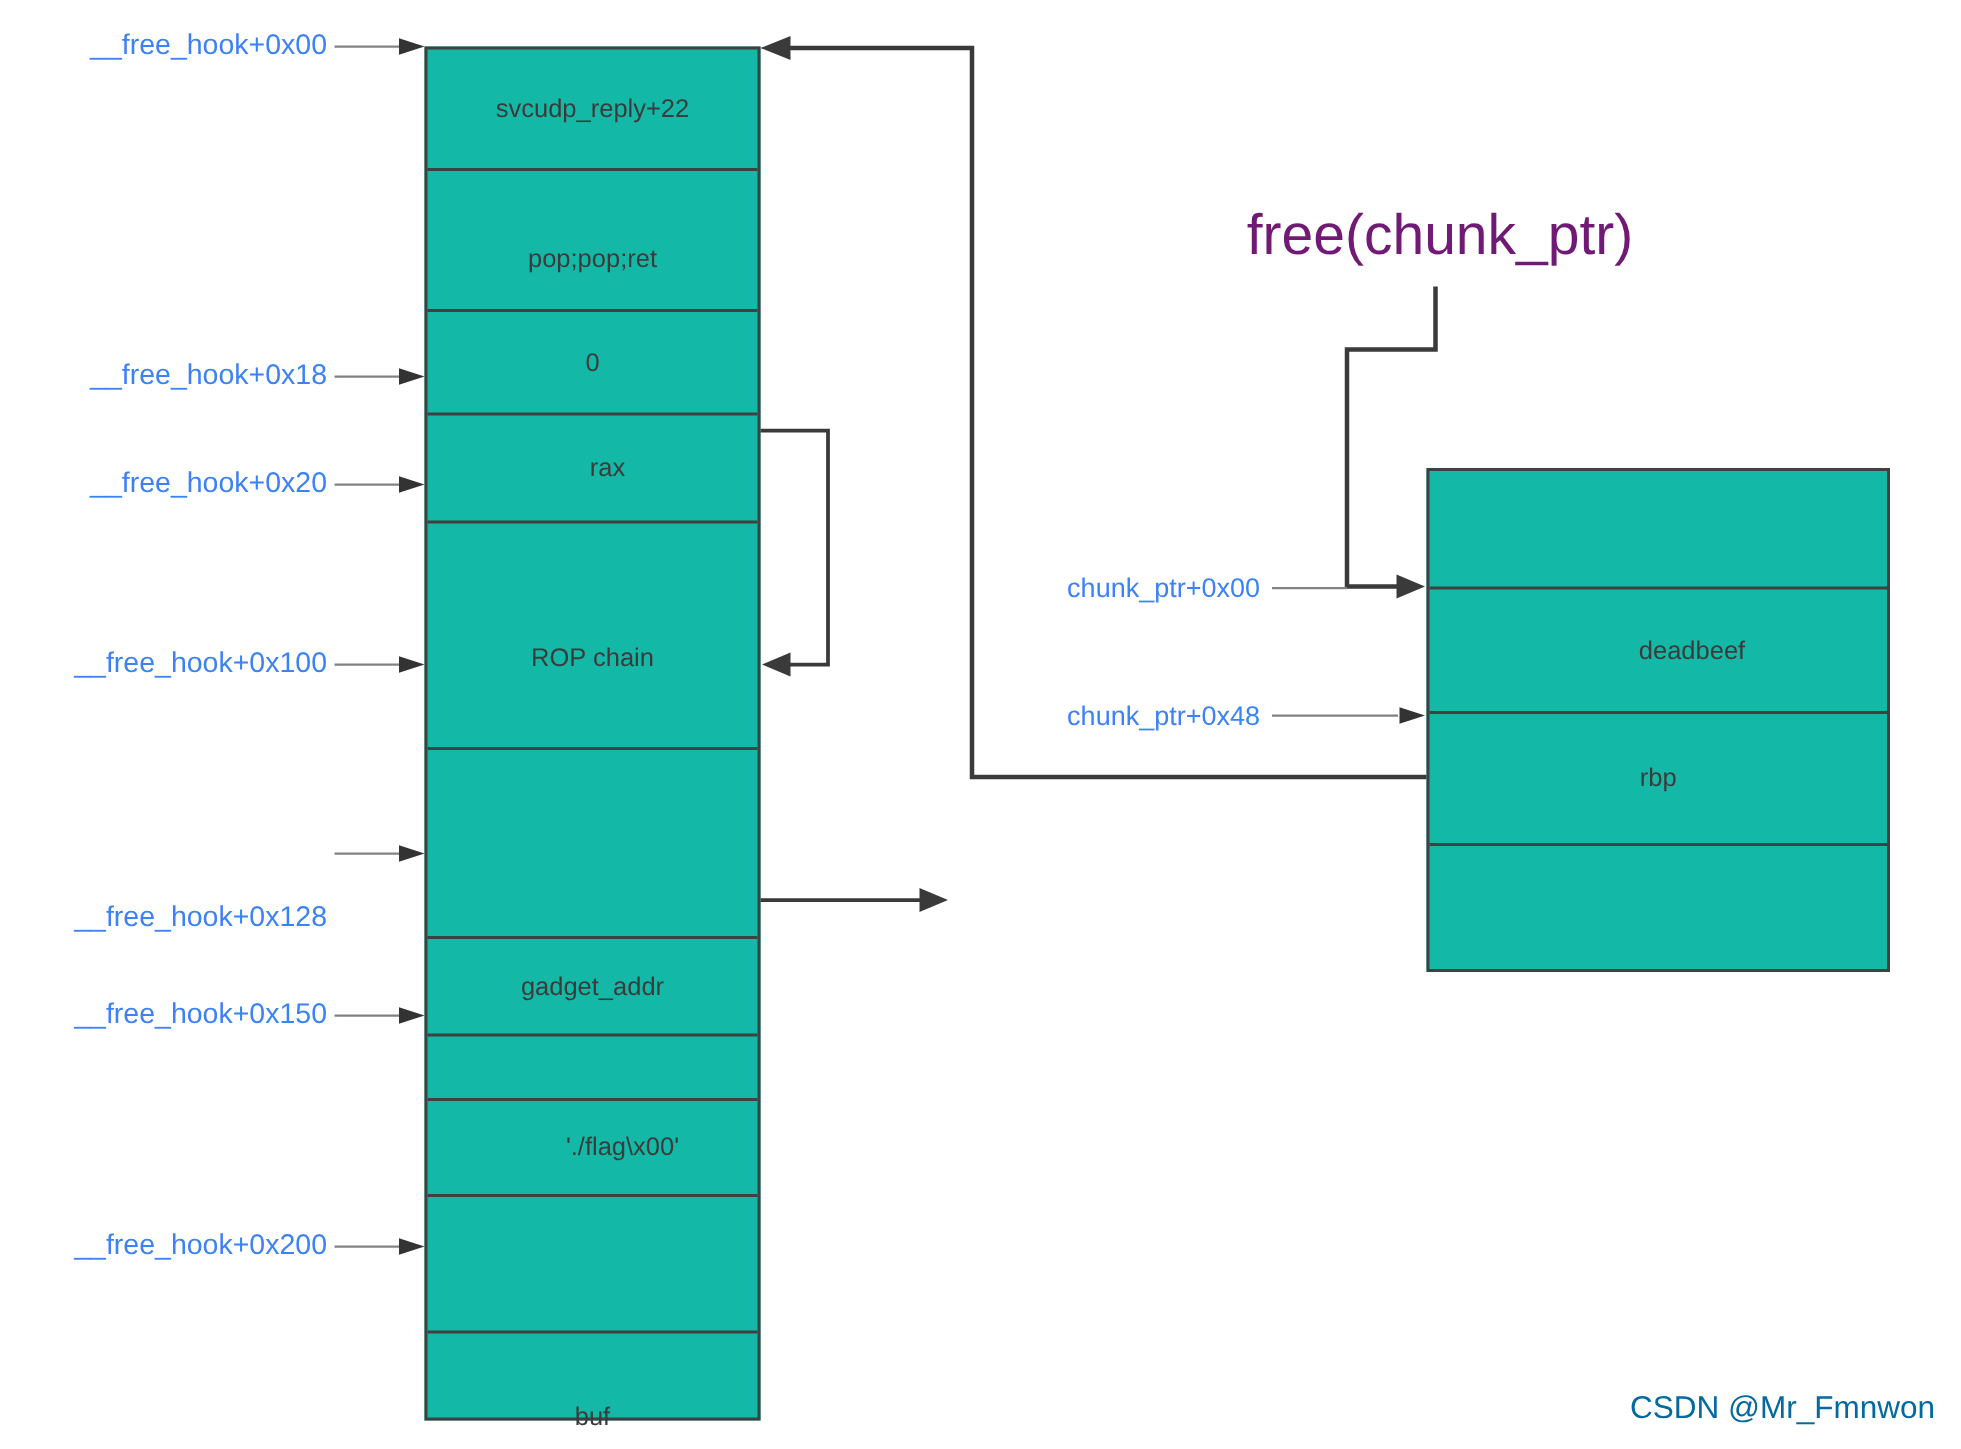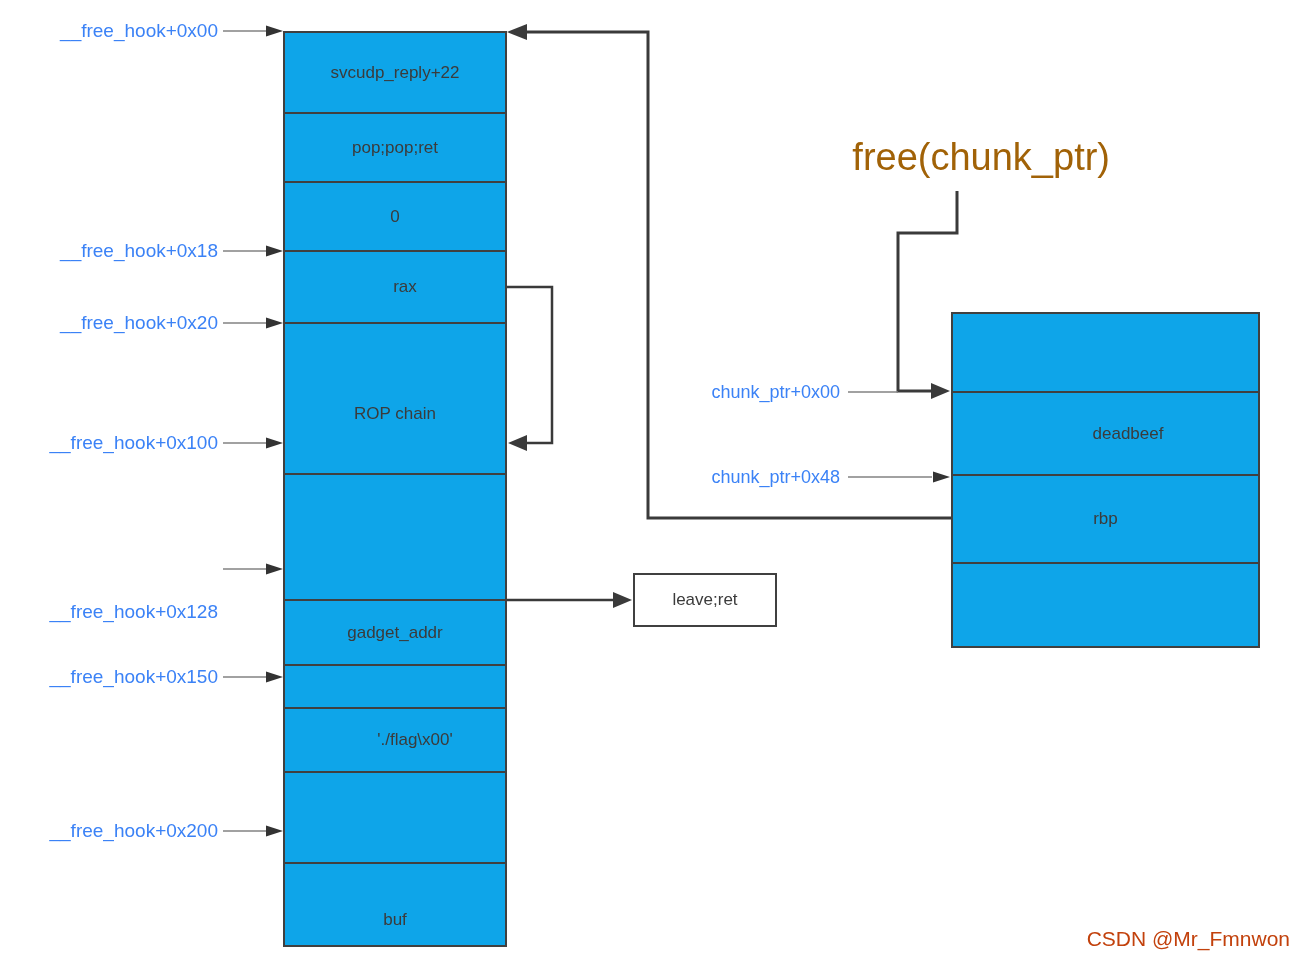--- a/index.html
+++ b/index.html
@@ -16,52 +16,52 @@
     font-size:19px;
     color:#3b82f6;
     height:26px;line-height:26px;
     text-align:right;
     white-space:nowrap;
   }
   .box{
     position:absolute;
     border:2px solid #404040;
     box-sizing:border-box;
-    background:#0ea5e9;
+    background:#14b8a6;
   }
   .cell{
     box-sizing:border-box;
     display:flex;align-items:center;justify-content:center;
     font-size:17px;color:#3b3b3b;
     border-bottom:2px solid #404040;
     white-space:nowrap;
   }
   .cell.last{border-bottom:none;}
   .single-box{
     position:absolute;
     border:2px solid #404040;
     box-sizing:border-box;
     display:flex;align-items:center;justify-content:center;
     font-size:17px;color:#3b3b3b;
     background:#ffffff;
   }
   #title{
     position:absolute;
     left:810px;top:136px;width:300px;
-    text-align:right;
+    text-align:center;
     font-size:38px;
-    color:#a16207;
+    color:#701a75;
     white-space:nowrap;
   }
   #watermark{
     position:absolute;
     left:990px;top:927px;width:300px;
     text-align:right;
     font-size:21px;
-    color:#c2410c;
+    color:#0369a1;
     white-space:nowrap;
   }
   svg.overlay{
     position:absolute;left:0;top:0;
     pointer-events:none;
   }
 </style>
 </head>
 <body>
 
@@ -72,33 +72,32 @@
   <div class="memlabel" style="left:20px;top:18px;width:198px;">__free_hook+0x00</div>
   <div class="memlabel" style="left:20px;top:238px;width:198px;">__free_hook+0x18</div>
   <div class="memlabel" style="left:20px;top:310px;width:198px;">__free_hook+0x20</div>
   <div class="memlabel" style="left:20px;top:430px;width:198px;">__free_hook+0x100</div>
   <div class="memlabel" style="left:20px;top:556px;width:198px;margin-top:43px;">__free_hook+0x128</div>
   <div class="memlabel" style="left:20px;top:664px;width:198px;">__free_hook+0x150</div>
   <div class="memlabel" style="left:20px;top:818px;width:198px;">__free_hook+0x200</div>
 
   <div class="box" style="left:283px;top:31px;width:224px;height:916px;">
     <div class="cell" style="height:81px;">svcudp_reply+22</div>
-    <div class="cell" style="height:69px;">pop;pop;ret</div>
+    <div class="cell" style="height:69px;margin-top:25px;">pop;pop;ret</div>
     <div class="cell" style="height:69px;">0</div>
     <div class="cell" style="height:72px;padding-left:20px;">rax</div>
     <div class="cell" style="height:120px;margin-top:31px;">ROP chain</div>
     <div class="cell" style="height:126px;"></div>
     <div class="cell" style="height:65px;">gadget_addr</div>
     <div class="cell" style="height:43px;"></div>
     <div class="cell" style="height:64px;padding-left:40px;">'./flag\x00'</div>
     <div class="cell" style="height:91px;"></div>
     <div class="cell last" style="height:112px;">buf</div>
   </div>
 
-  <div class="single-box" style="left:633px;top:573px;width:144px;height:54px;">leave;ret</div>
 
   <div class="memlabel" style="left:670px;top:379px;width:170px;font-size:18px;">chunk_ptr+0x00</div>
   <div class="memlabel" style="left:670px;top:464px;width:170px;font-size:18px;">chunk_ptr+0x48</div>
 
   <div class="box" style="left:951px;top:312px;width:309px;height:336px;">
     <div class="cell" style="height:79px;"></div>
     <div class="cell" style="height:83px;padding-left:45px;">deadbeef</div>
     <div class="cell" style="height:88px;">rbp</div>
     <div class="cell last" style="height:82px;"></div>
   </div>

